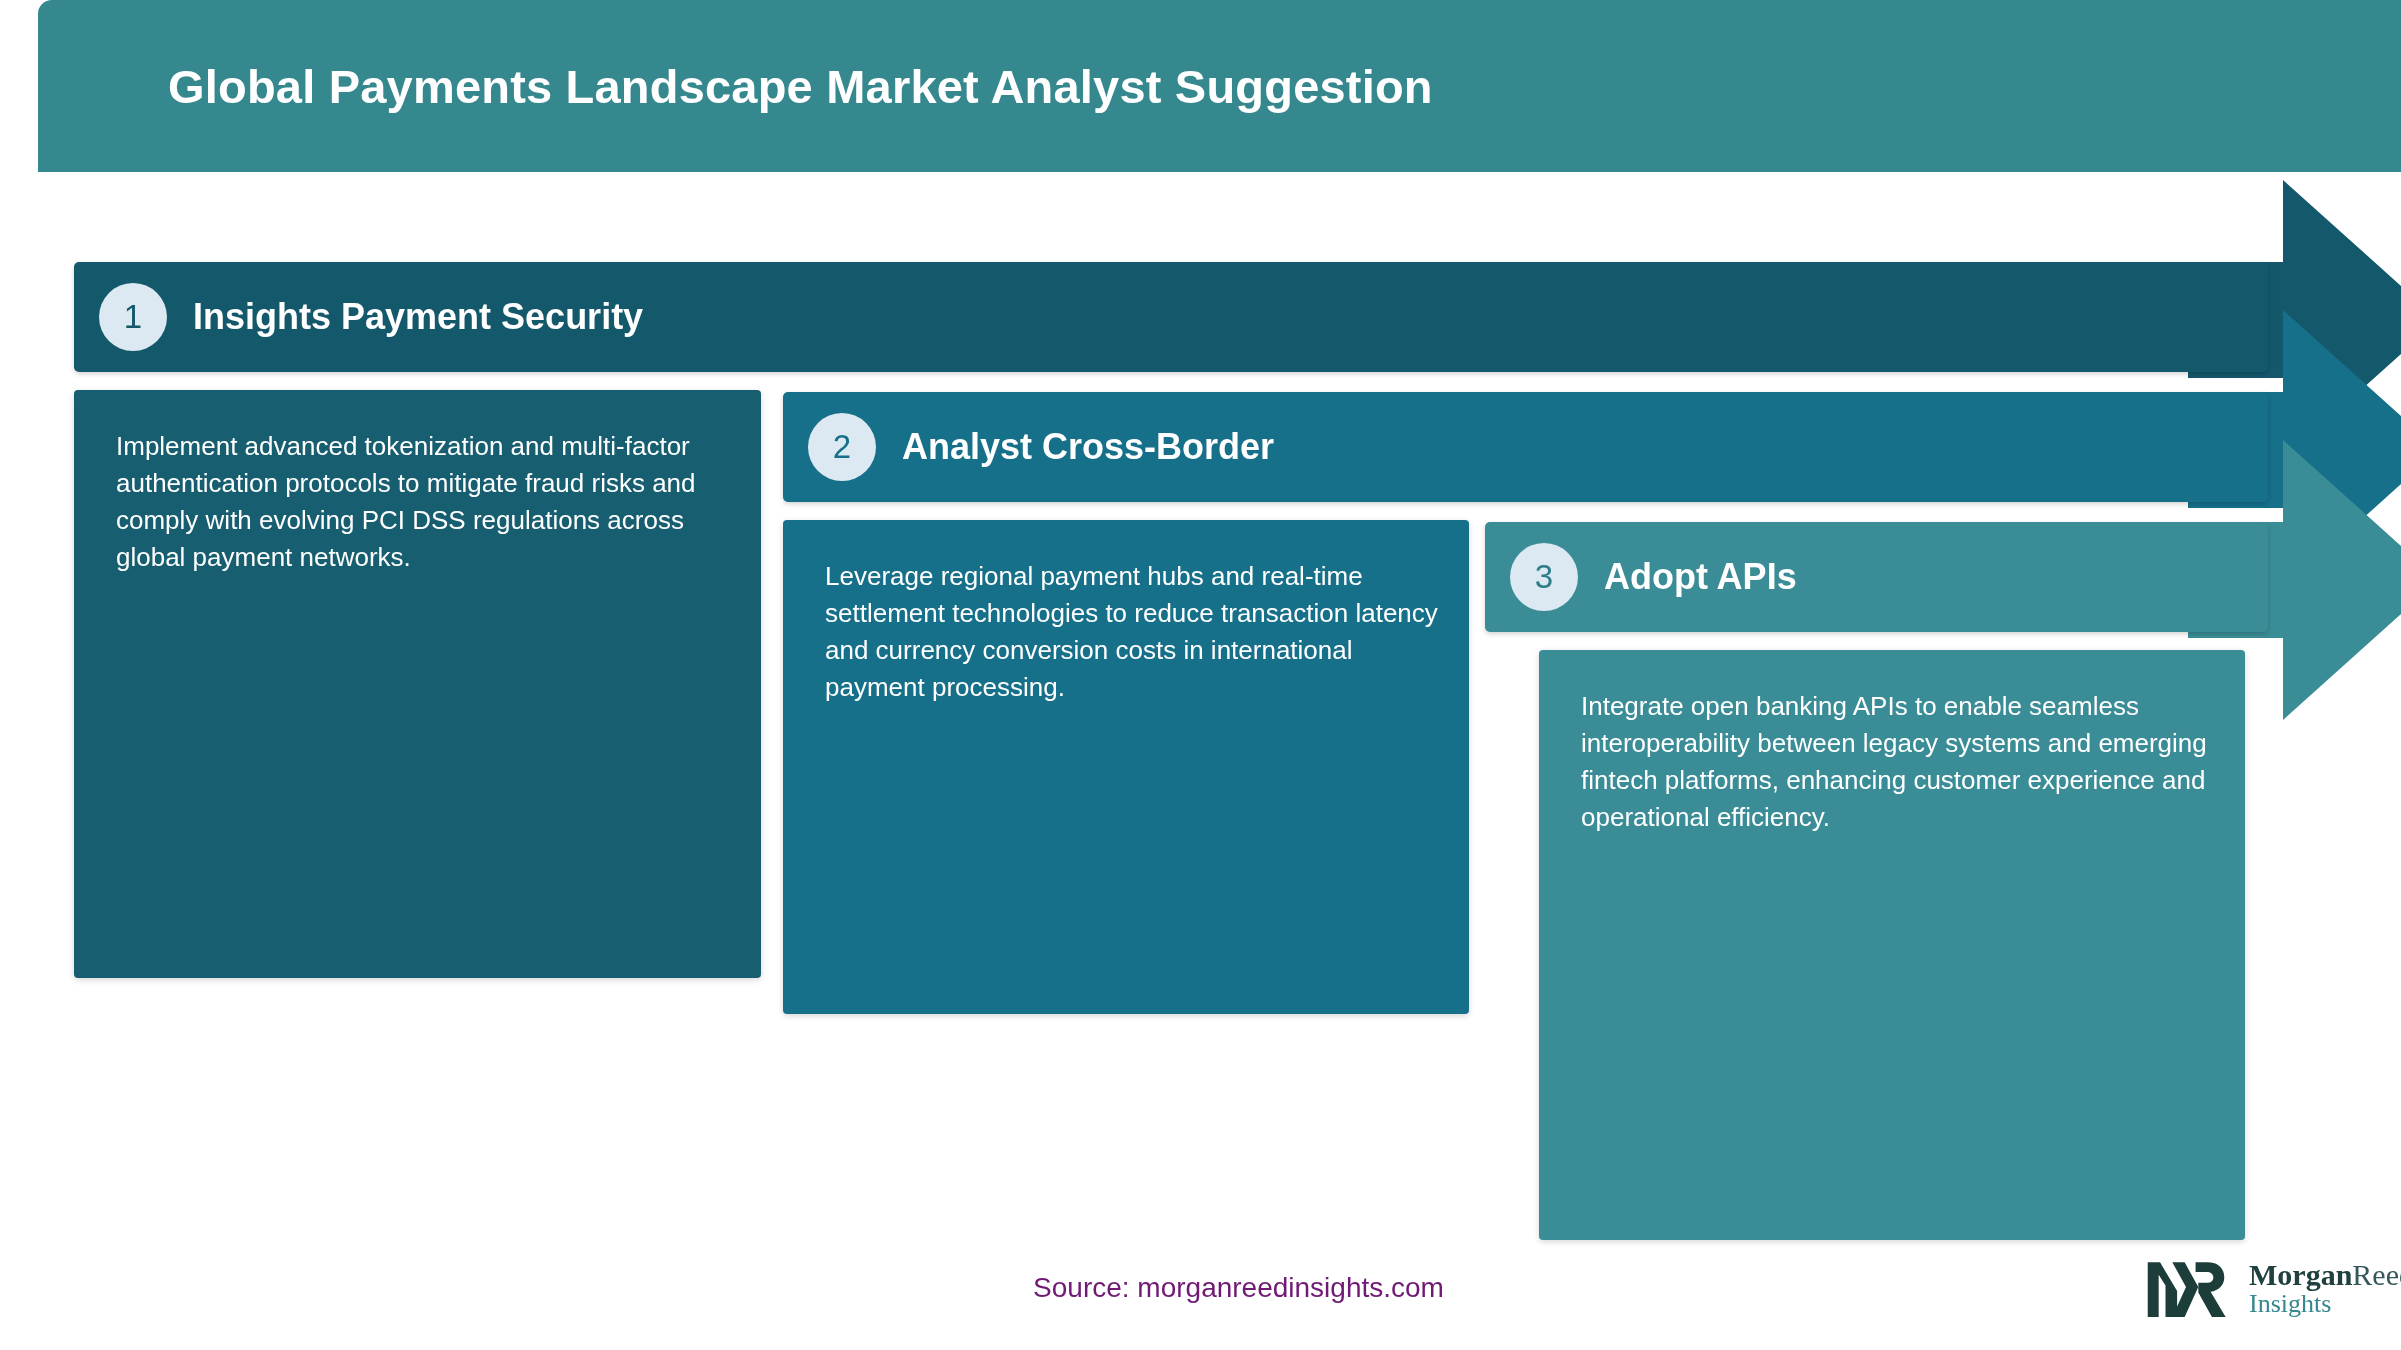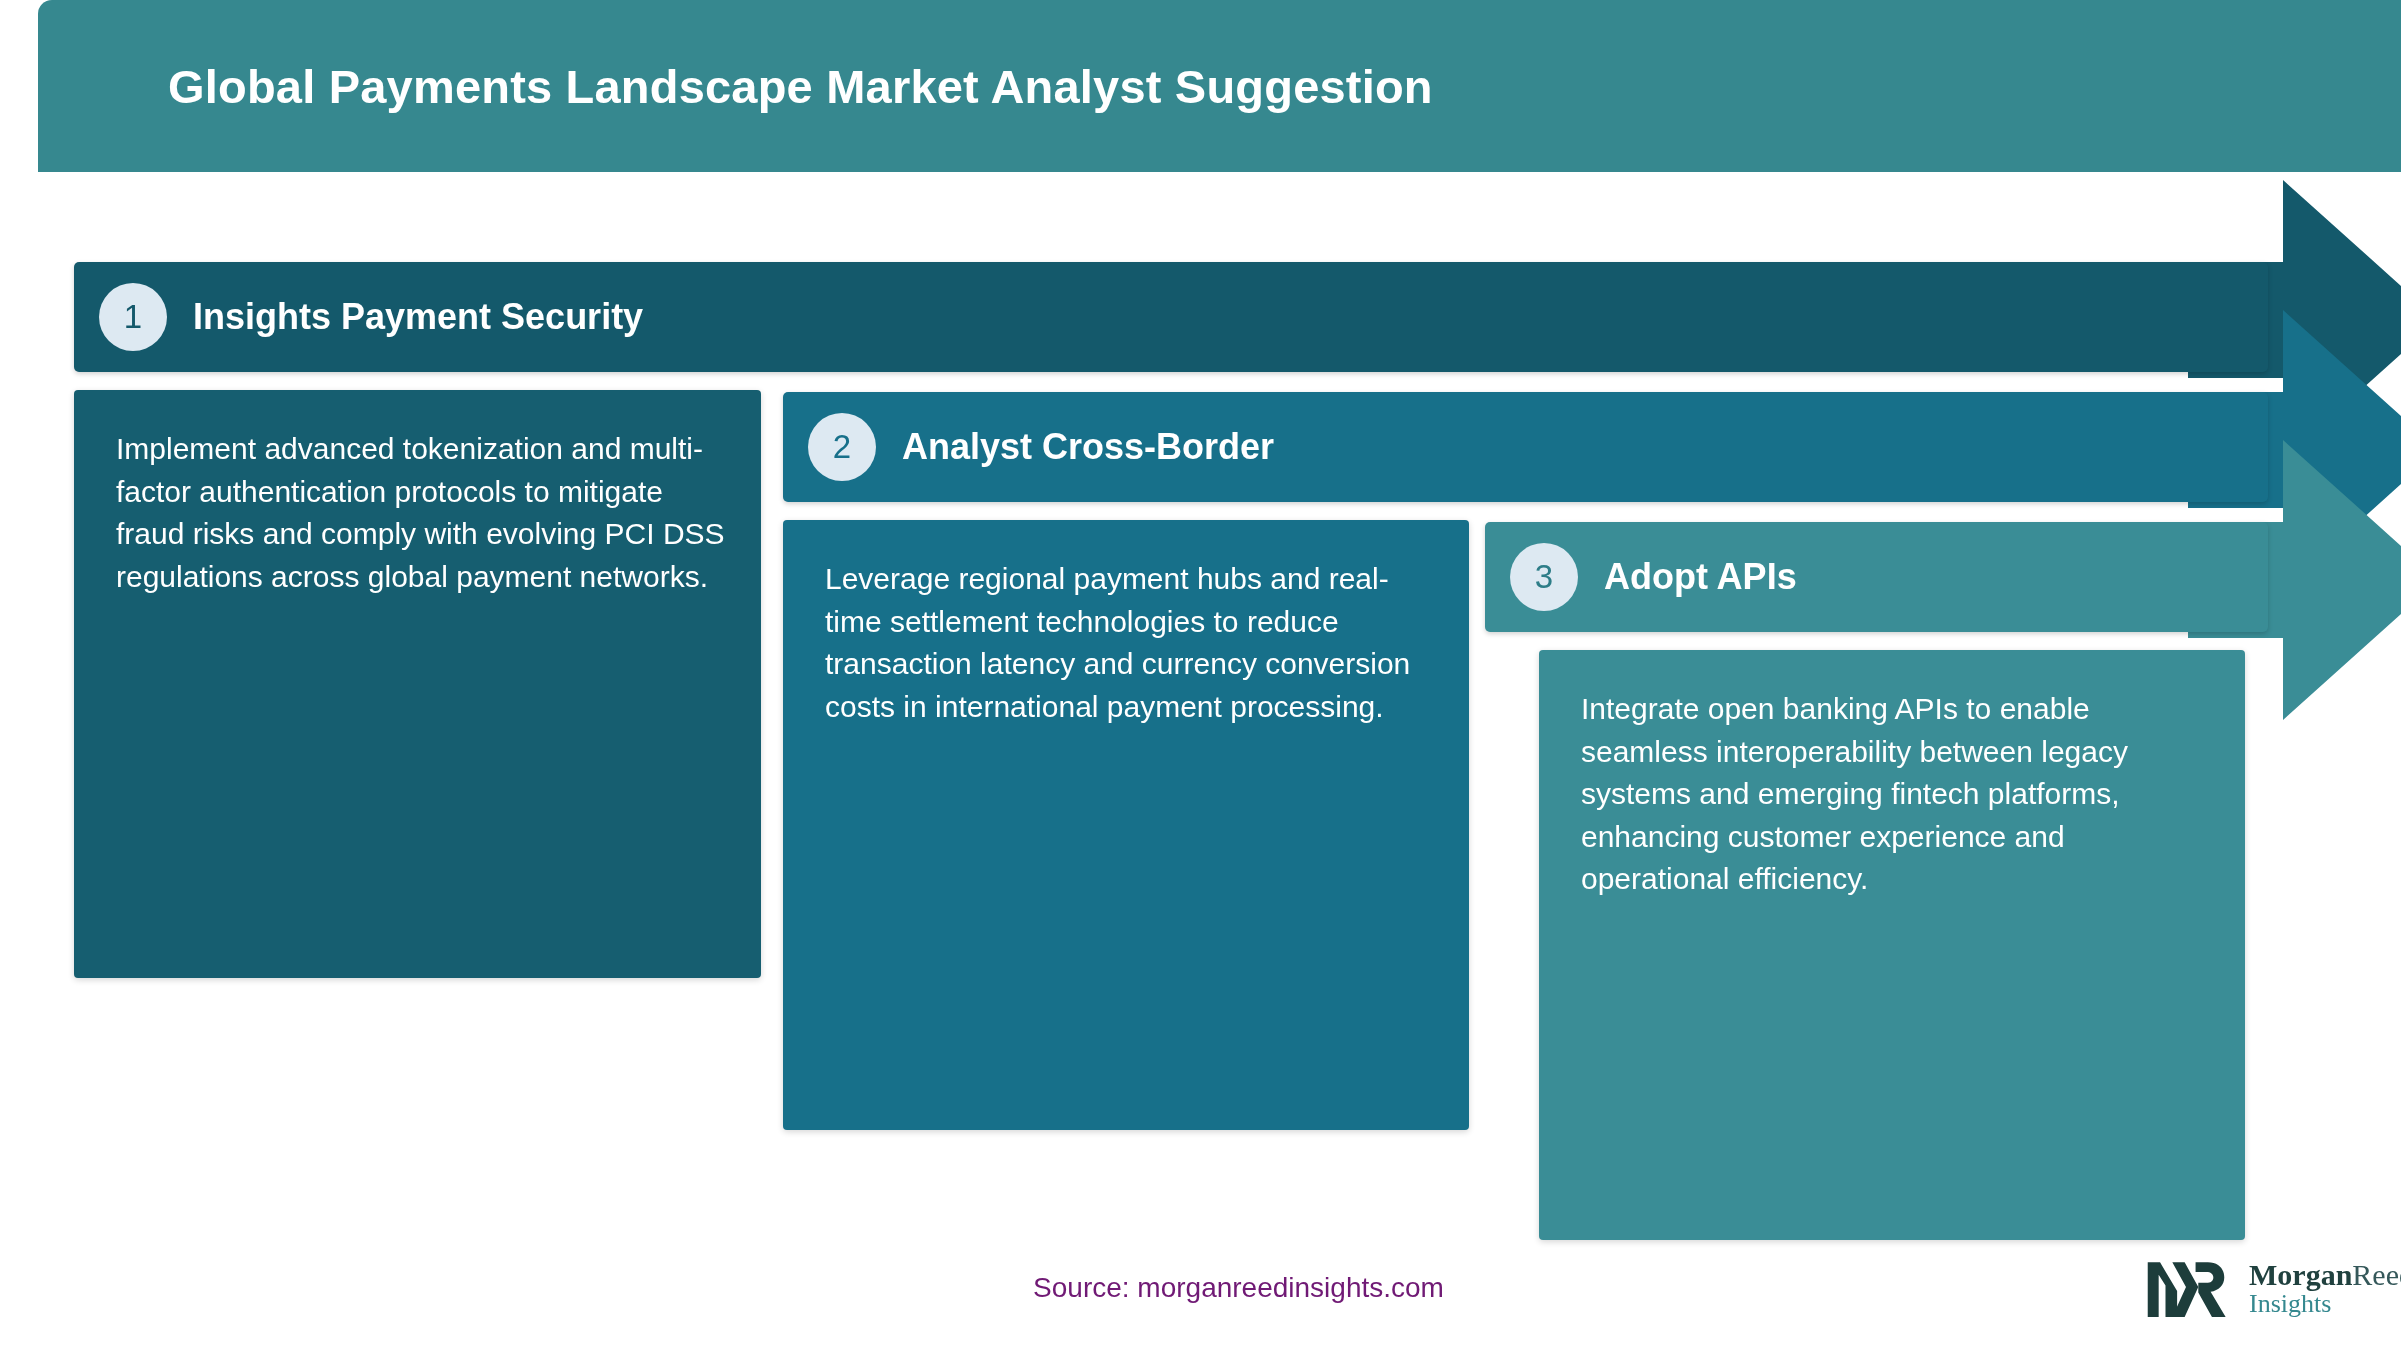--- a/index.html
+++ b/index.html
@@ -57,33 +57,33 @@
 
   
   .panel {
     position:absolute;
     border-radius:4px;
     box-shadow:0 2px 6px rgba(0,0,0,0.16);
     padding:38px 30px 20px 42px;
   }
   .panel-text {
     color:#ffffff;
-    font-size:30px;
+    font-size:26px;
     line-height:1.42;
     white-space:pre-line;
   }
 
   
   #bar-1   { left:36px;  top:262px; width:2194px; background:#14596b; }
   #panel-1 { left:36px;  top:390px; width:687px;  height:588px; background:#165e70; }
   #num-1   { color:#14596b; }
 
   
   #bar-2   { left:745px; top:392px; width:1485px; background:#17708a; }
-  #panel-2 { left:745px; top:520px; width:686px;  height:610px; background:#17708a; }
+  #panel-2 { left:745px; top:520px; width:686px;  height:494px; background:#17708a; }
   #num-2   { color:#17708a; }
 
   
   #bar-3   { left:1447px; top:522px; width:783px; background:#3a8d96; }
   #panel-3 { left:1501px; top:650px; width:706px; height:590px; background:#3a8d96; }
   #num-3   { color:#2d7d88; }
 
   
   .source {
     position:absolute; left:0; top:1272px; width:2401px;

